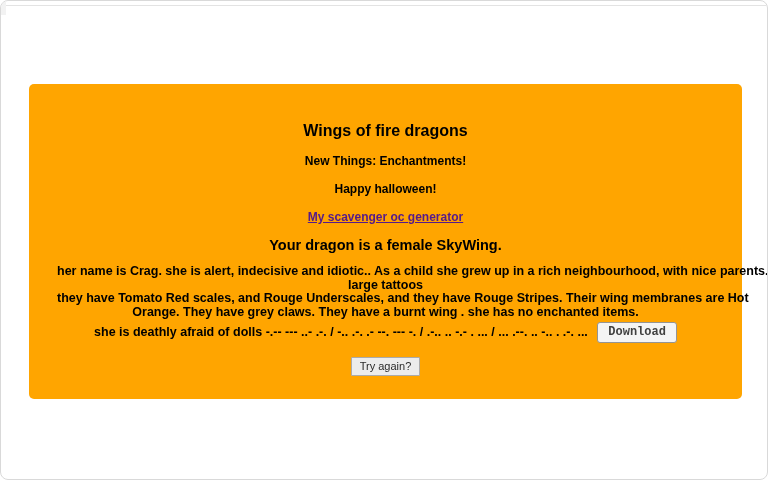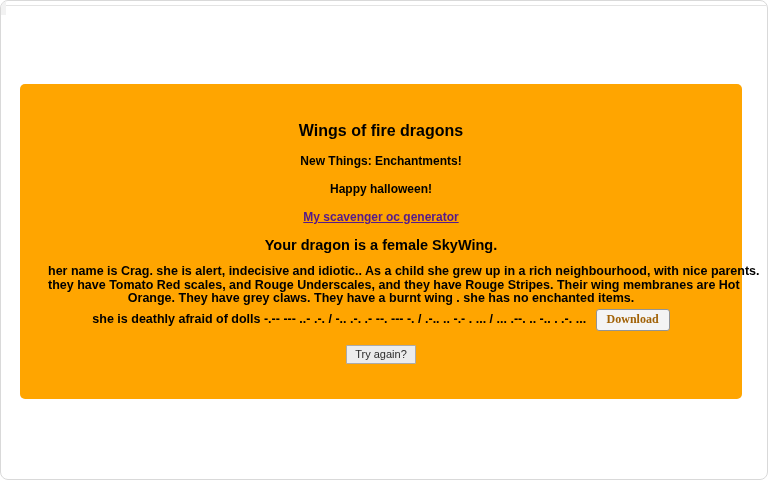--- a/index.html
+++ b/index.html
@@ -4,33 +4,33 @@
 <style>
   html,body { margin:0; padding:0; background:#ffffff; }
   body { font-family:"Liberation Sans", sans-serif; }
   .page {
     position:relative; width:768px; height:480px; box-sizing:border-box;
     background:#ffffff; border:1px solid #d9d9d9; border-radius:8px; overflow:hidden;
   }
   .top-rule { position:absolute; top:4px; left:0; right:0; height:1px; background:#e3e3e3; }
   .left-edge { position:absolute; top:0; left:0; width:5px; height:14px; background:#f2f2f2; }
   .panel {
-    position:absolute; left:19px; right:25px; top:83px; height:315px;
+    position:absolute; left:28px; right:25px; top:83px; height:315px;
     box-sizing:border-box; background:#FFA500; border-radius:5px;
     text-align:center; color:#000; padding:38px 28px 0 28px;
   }
   .title { font-size:16px; font-weight:bold; margin:0; }
   .sub   { font-size:12px; font-weight:bold; margin-top:14px; }
   .gen-link { color:#551A8B; text-decoration:underline; cursor:pointer;text-align:center; }
   .result { font-size:14.5px; font-weight:bold; margin-top:13px; }
   .bio { font-size:12.5px; font-weight:bold; line-height:13.5px; margin-top:12px; }
   .bio div { white-space:nowrap; }
   .morse-line { font-size:12.5px; font-weight:bold; margin-top:3px; }
   .btn-download {
-    font-family:Liberation Serif, serif; font-size:12px; font-weight:bold; color:#a16207;
+    font-family:Liberation Mono, monospace; font-size:12px; font-weight:bold; color:#404040;
     background:#f4f4f4; border:1px solid #949494; border-radius:3px;
     padding:2px 10px 3px 10px; margin-left:6px; vertical-align:middle; cursor:pointer;
   }
   .try-row { margin-top:13px; }
   .btn-try {
     font-family:"Liberation Sans", sans-serif; font-size:11px; color:#2b2b2b;
     background:#ececec; border:1px solid #ababab; border-radius:1px;
     padding:2px 8px 3px 8px; cursor:pointer;
   }
 </style>
@@ -45,20 +45,21 @@
     <div class="title">Wings of fire dragons</div>
     <div class="sub">New Things: Enchantments!</div>
     <div class="sub">Happy halloween!</div>
     <div class="sub">
       <a href="#" class="gen-link">My scavenger oc generator</a>
     </div>
     <div class="result">Your dragon is a female SkyWing.</div>
 
     <div class="bio">
       <div>her name is Crag. she is alert, indecisive and idiotic.. As a child she grew up in a rich neighbourhood, with nice parents.</div>
+      <div>large tattoos</div>
       <div>they have Tomato Red scales, and Rouge Underscales, and they have Rouge Stripes. Their wing membranes are Hot</div>
       <div>Orange. They have grey claws. They have a burnt wing . she has no enchanted items.</div>
     </div>
 
     <div class="morse-line">
       <span>she is deathly afraid of dolls</span>
       <span>-.-- --- ..- .-. / -.. .-. .- --. --- -. / .-.. .. -.- . ... / ... .--. .. -.. . .-. ...</span>
       <button class="btn-download">Download</button>
     </div>
 

